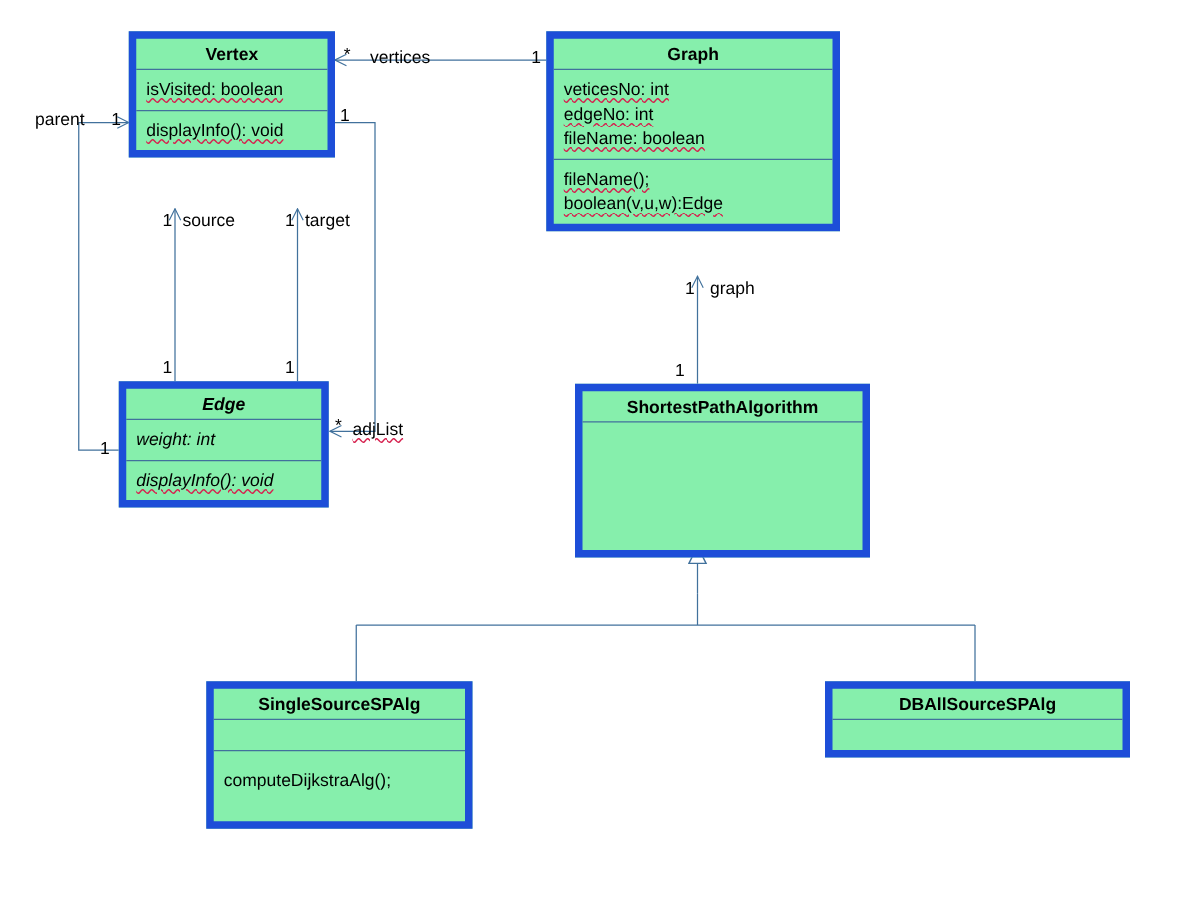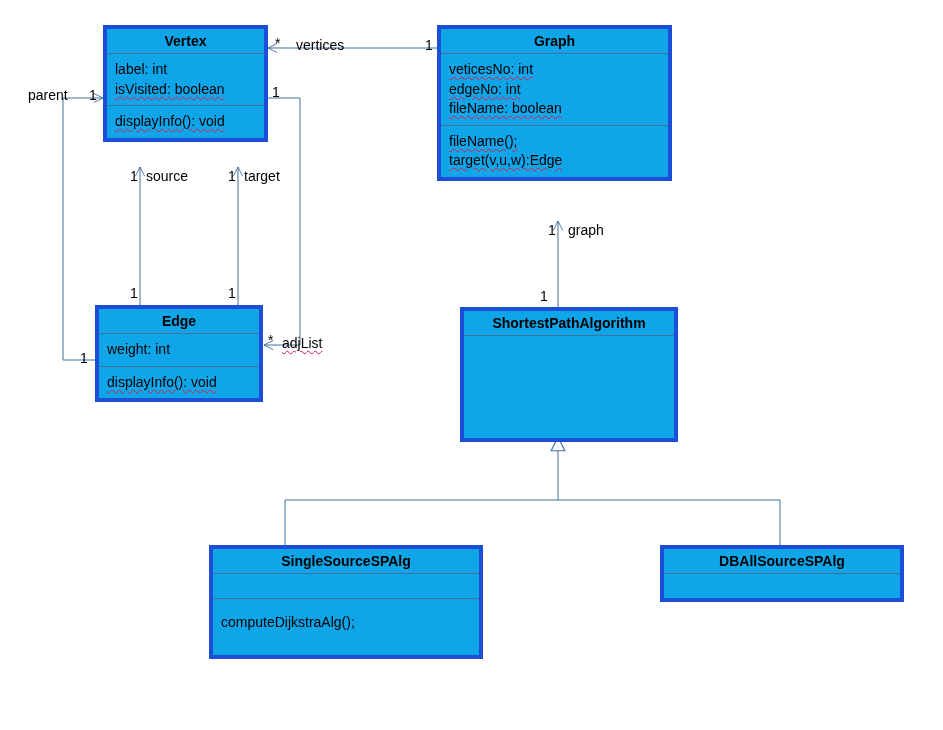--- a/index.html
+++ b/index.html
@@ -8,22 +8,22 @@
     width: 943px;
     height: 730px;
     background: #fff;
     font-family: "Segoe UI", Arial, sans-serif;
     font-size: 14px;
     color: #000;
     position: relative;
   }
   .uml-box {
     position: absolute;
-    border: 4px solid #1d4ed8;
-    background: #0ea5e9;
+    border: 6px solid #1d4ed8;
+    background: #86efac;
     box-sizing: border-box;
   }
   .uml-name {
     text-align: center;
     font-weight: bold;
     padding: 4px 6px;
     border-bottom: 1px solid #41719c;
   }
   .uml-section {
     padding: 6px 8px;
@@ -73,57 +73,56 @@
   <line x1="558" y1="437" x2="558" y2="475" stroke="#41719c" stroke-width="1" marker-start="url(#tri)"></line>
   <line x1="285" y1="500" x2="780" y2="500" stroke="#41719c" stroke-width="1"></line>
   <line x1="558" y1="475" x2="558" y2="500" stroke="#41719c" stroke-width="1"></line>
   <line x1="285" y1="500" x2="285" y2="545" stroke="#41719c" stroke-width="1"></line>
   <line x1="780" y1="500" x2="780" y2="545" stroke="#41719c" stroke-width="1"></line>
 </svg>
 
 <div class="uml-box" style="left:103px; top:25px; width:165px;">
   <div class="uml-name">Vertex</div>
   <div class="uml-section">
-    <div>label: int</div>
     <div><span class="spell">isVisited: boolean</span></div>
   </div>
   <div class="uml-section">
     <div><span class="spell">displayInfo(): void</span></div>
   </div>
 </div>
 
 <div class="uml-box" style="left:437px; top:25px; width:235px;">
   <div class="uml-name">Graph</div>
   <div class="uml-section">
     <div><span class="spell">veticesNo: int</span></div>
     <div><span class="spell">edgeNo: int</span></div>
     <div><span class="spell">fileName: boolean</span></div>
   </div>
   <div class="uml-section">
     <div><span class="spell">fileName();</span></div>
-    <div><span class="spell">target(v,u,w):Edge</span></div>
+    <div><span class="spell">boolean(v,u,w):Edge</span></div>
   </div>
 </div>
 
-<div class="uml-box" style="left:95px; top:305px; width:168px;">
+<div class="uml-box" style="left:95px; top:305px; width:168px;font-style:italic;">
   <div class="uml-name">Edge</div>
   <div class="uml-section">
     <div>weight: int</div>
   </div>
   <div class="uml-section">
     <div><span class="spell">displayInfo(): void</span></div>
   </div>
 </div>
 
-<div class="uml-box" style="left:460px; top:307px; width:218px;">
+<div class="uml-box" style="left:460px; top:307px; width:236px;">
   <div class="uml-name">ShortestPathAlgorithm</div>
   <div class="uml-section empty" style="height:90px;"></div>
 </div>
 
-<div class="uml-box" style="left:165px; top:545px; width:274px;margin-left:44px;">
+<div class="uml-box" style="left:165px; top:545px; width:213px;">
   <div class="uml-name">SingleSourceSPAlg</div>
   <div class="uml-section" style="height:12px;"></div>
   <div class="uml-section" style="padding-top:14px;padding-bottom:22px;">
     <div>computeDijkstraAlg();</div>
   </div>
 </div>
 
 <div class="uml-box" style="left:660px; top:545px; width:244px;">
   <div class="uml-name">DBAllSourceSPAlg</div>
   <div class="uml-section" style="height:12px;"></div>

